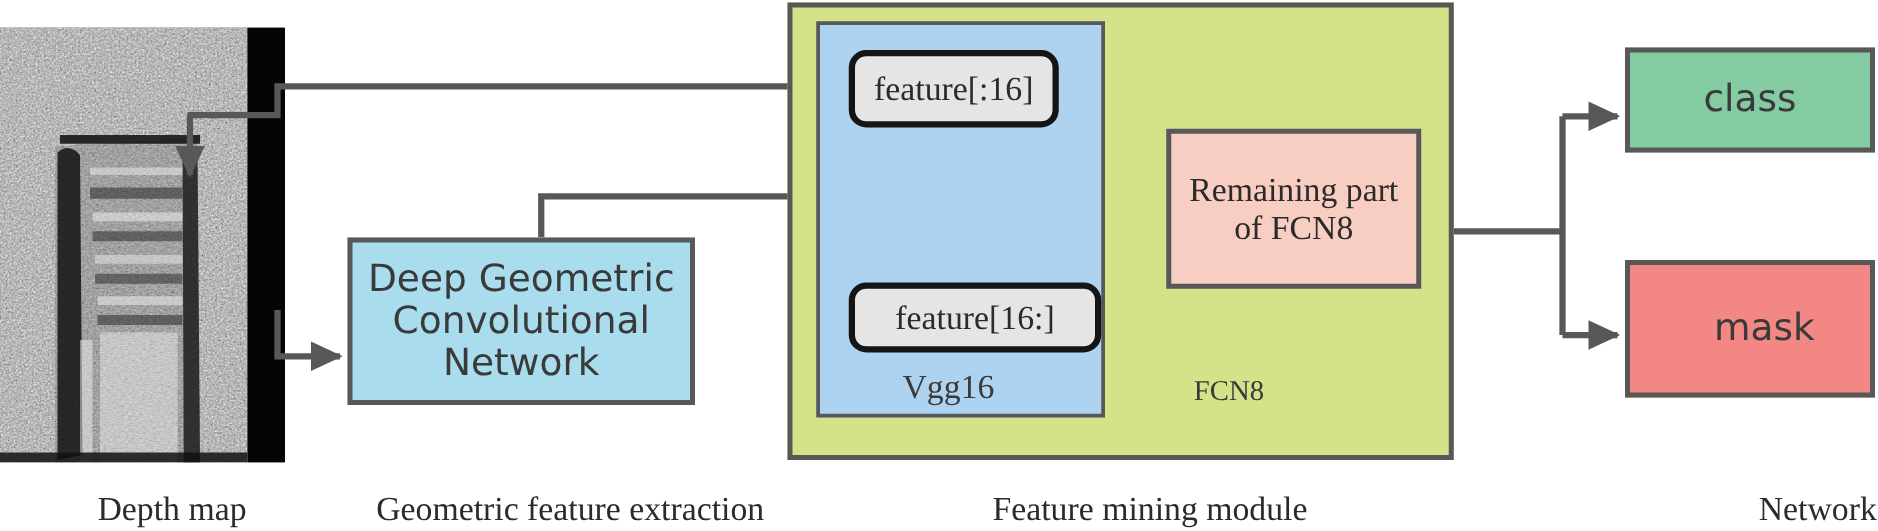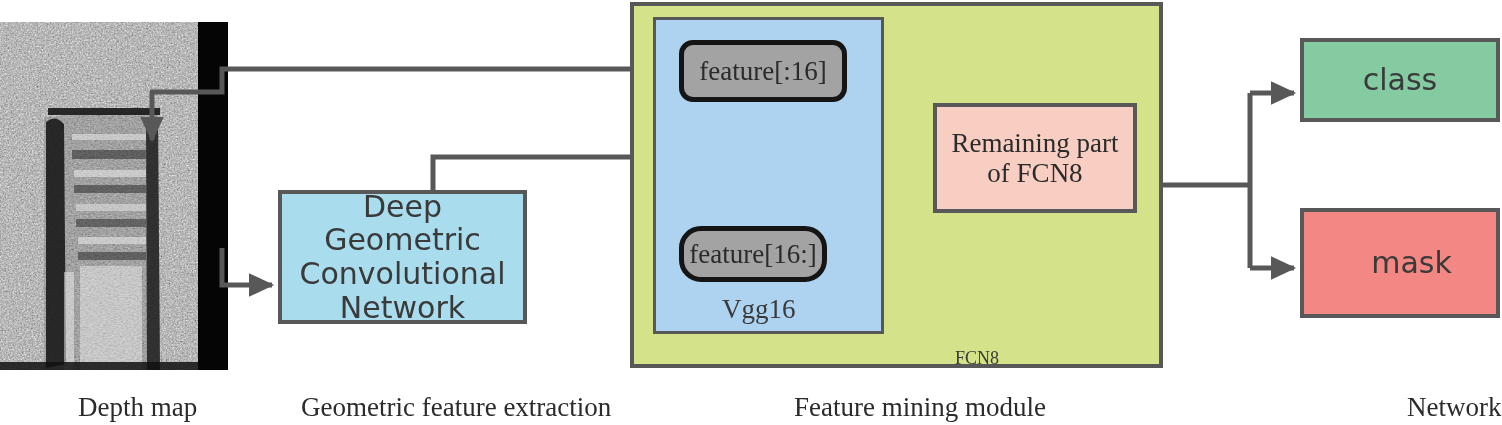--- a/index.html
+++ b/index.html
@@ -46,77 +46,76 @@
   }
   #depth-map .darkstrip{
     position:absolute;
     right:0; top:0;
     width:30px; height:348px;
     background:#050505;
   }
   
   #dgcn-box{
     left:278px; top:190px;
-    width:249px; height:134px;
+    width:278px; height:134px;
     background:#a9ddee;
     border:4px solid #585858;
     font-family:"DejaVu Sans", sans-serif;
     font-size:30px;
     color:#3a3a3a;
     letter-spacing:0px;
   }
   
   #fcn8-box{
     left:630px; top:2px;
     width:533px; height:366px;
     background:#d4e389;
     border:4px solid #585858;
     display:block;
   }
   #fcn8-label{
     position:absolute;
     left:955px; top:300px;
-    font-size:18px;
-    color:#3a3a3a;
-    margin-top:48px;
+    font-size:23px;
+    color:#3a3a3a;
   }
   
   #vgg16-box{
     left:653px; top:17px;
     width:231px; height:317px;
     background:#aed3f0;
     border:3px solid #585858;
     display:block;
   }
   #vgg16-label{
     position:absolute;
     left:722px; top:294px;
     font-size:27px;
     color:#3a3a3a;
   }
   
   .pill{
-    background:#a3a3a3;
+    background:#e5e5e5;
     border:5px solid #151515;
     border-radius:14px;
     font-size:27px;
     color:#2b2b2b;
   }
   #feature-top{
     left:679px; top:40px;
     width:168px; height:62px;
   }
   #feature-bottom{
     left:679px; top:226px;
-    width:148px; height:56px;border-radius:22px;
+    width:202px; height:56px;
   }
   
   #remaining-box{
     left:933px; top:103px;
-    width:204px; height:110px;
+    width:204px; height:128px;
     background:#f8cdc2;
     border:4px solid #585858;
     font-size:27px;
     color:#2b2b2b;
   }
   
   #class-box{
     left:1300px; top:38px;
     width:200px; height:84px;
     background:#85cba2;

